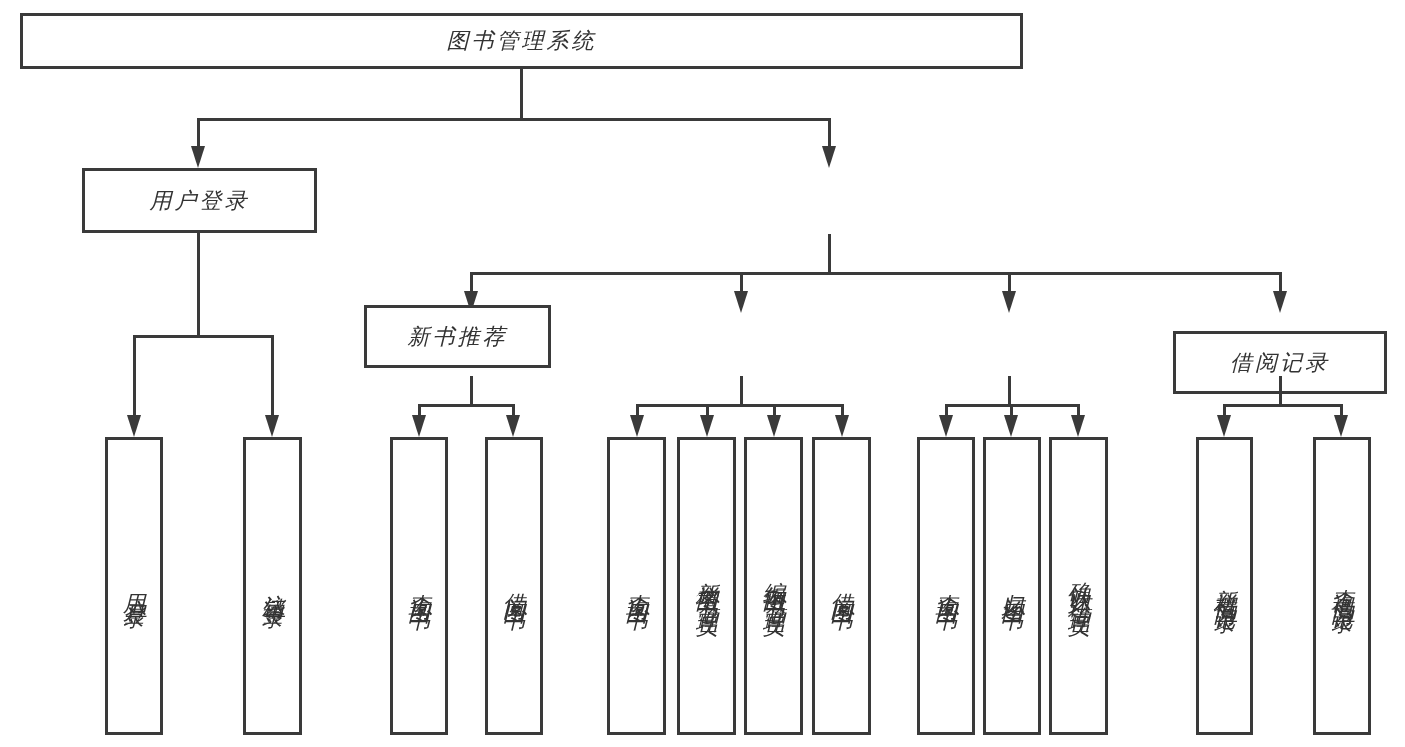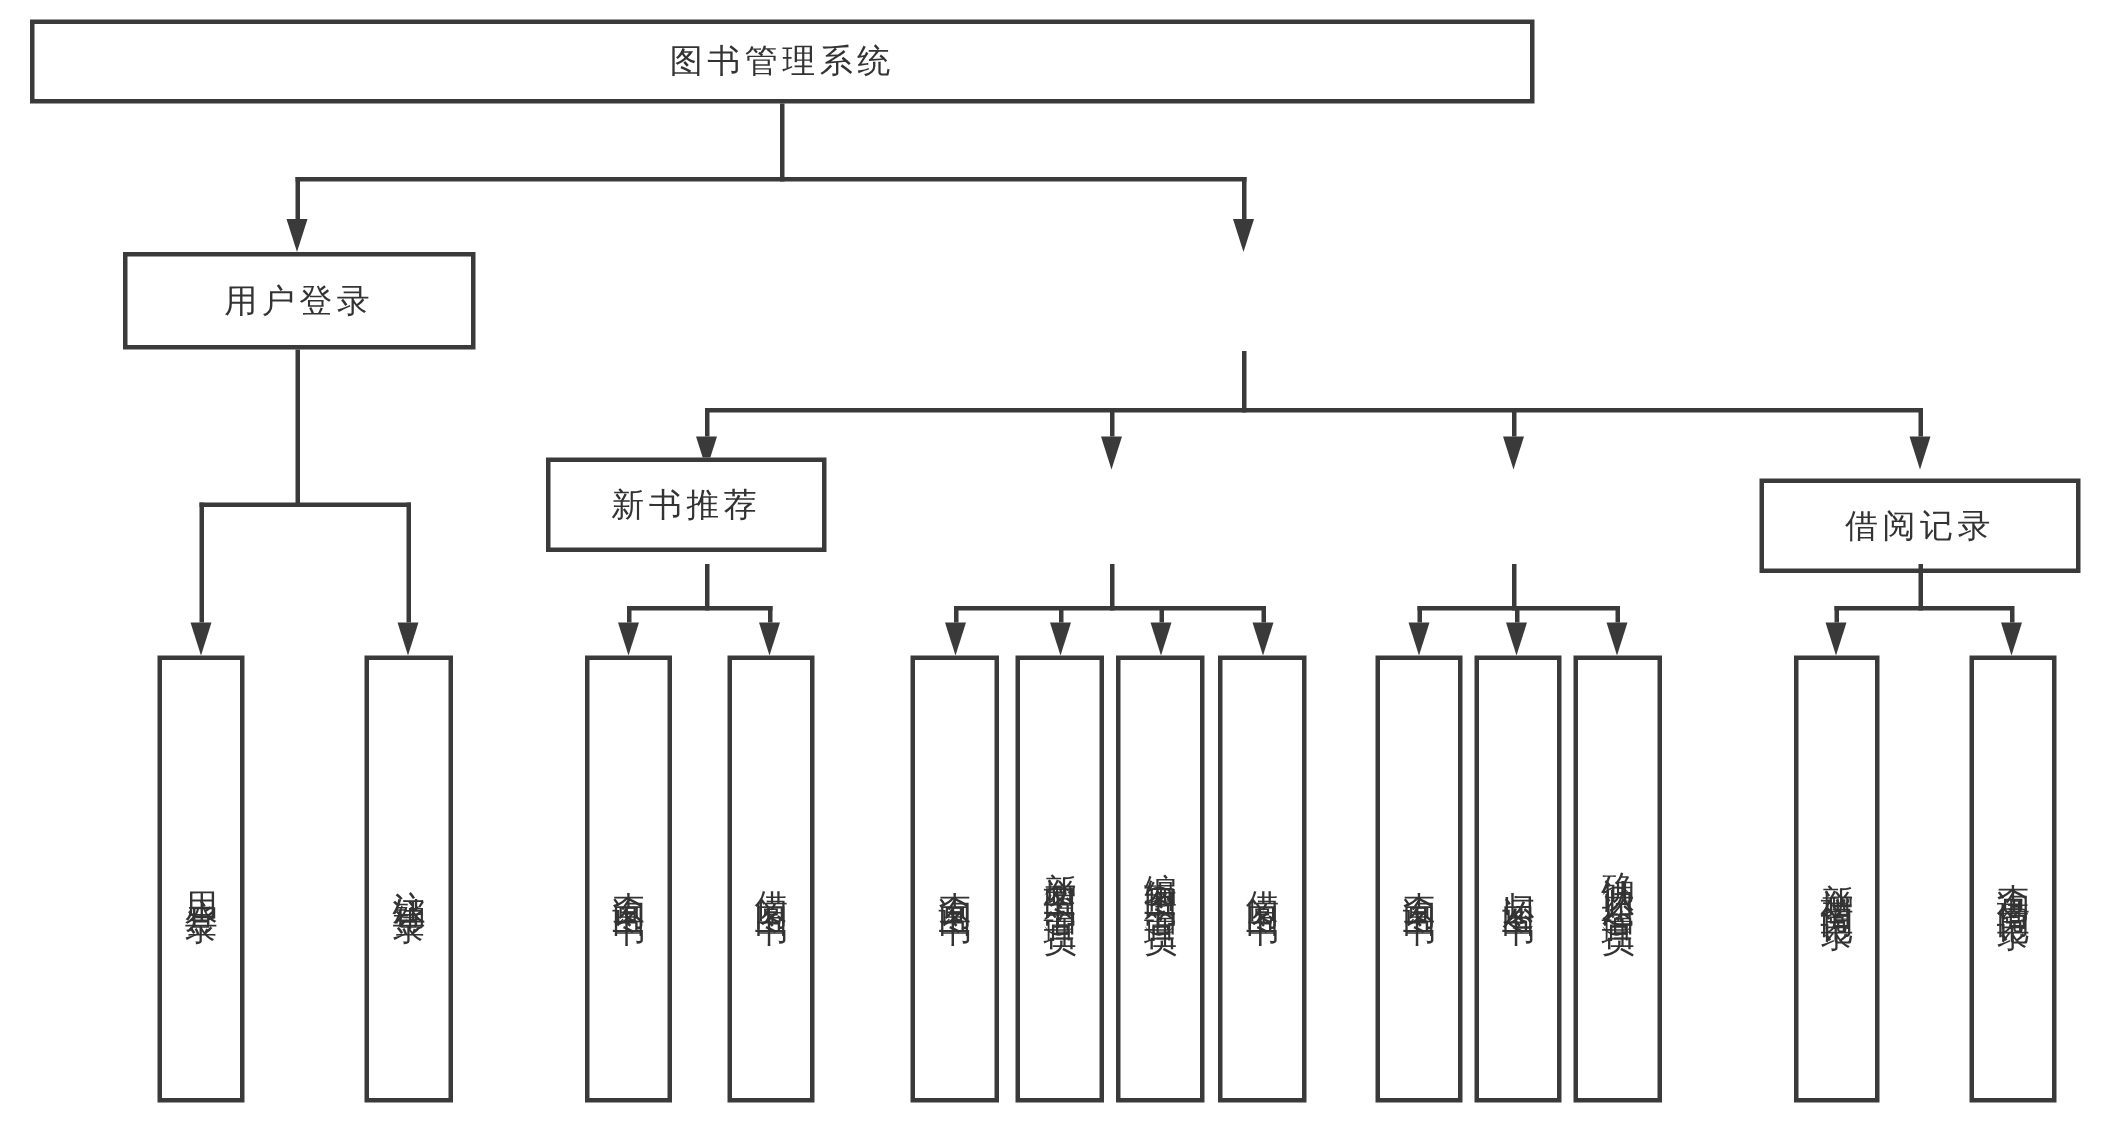--- a/index.html
+++ b/index.html
@@ -1,18 +1,19 @@
 <!DOCTYPE html>
 <html><head>
 <meta charset="utf-8">
 <style>
   html,body{margin:0;padding:0;background:#ffffff;}
   #canvas{
     position:relative;width:1405px;height:747px;background:#ffffff;overflow:hidden;
     font-family:"Liberation Sans","DejaVu Sans",sans-serif;
+    font-style:italic;
   }
   .box{
     position:absolute;box-sizing:border-box;background:#ffffff;
     border:3px solid #3a3a3a;color:#333333;
     display:flex;align-items:center;justify-content:center;
   }
   .box.h span{font-size:22px;letter-spacing:3px;white-space:nowrap;}
   .box.v span{
     writing-mode:vertical-lr;text-orientation:mixed;
     font-size:22px;letter-spacing:5px;line-height:1.1;white-space:nowrap;
@@ -65,21 +66,21 @@
   <div class="vline" style="left:740px;top:272px;height:19px"></div>
   <div class="arrow" style="left:734px;top:291px"></div>
   <div class="vline" style="left:1008px;top:272px;height:19px"></div>
   <div class="arrow" style="left:1002px;top:291px"></div>
   <div class="vline" style="left:1279px;top:272px;height:19px"></div>
   <div class="arrow" style="left:1273px;top:291px"></div>
 
   <div class="box h" style="left:364px;top:305px;width:187px;height:63px">
     <span>新书推荐</span>
   </div>
-  <div class="box h" style="left:1173px;top:319px;width:214px;height:63px">
+  <div class="box h" style="left:1173px;top:331px;width:214px;height:63px">
     <span>借阅记录</span>
   </div>
 
   <div class="vline" style="left:470px;top:376px;height:31px"></div>
   <div class="hline" style="left:418px;top:404px;width:97px"></div>
   <div class="vline" style="left:418px;top:404px;height:11px"></div>
   <div class="arrow" style="left:412px;top:415px"></div>
   <div class="vline" style="left:512px;top:404px;height:11px"></div>
   <div class="arrow" style="left:506px;top:415px"></div>
 

